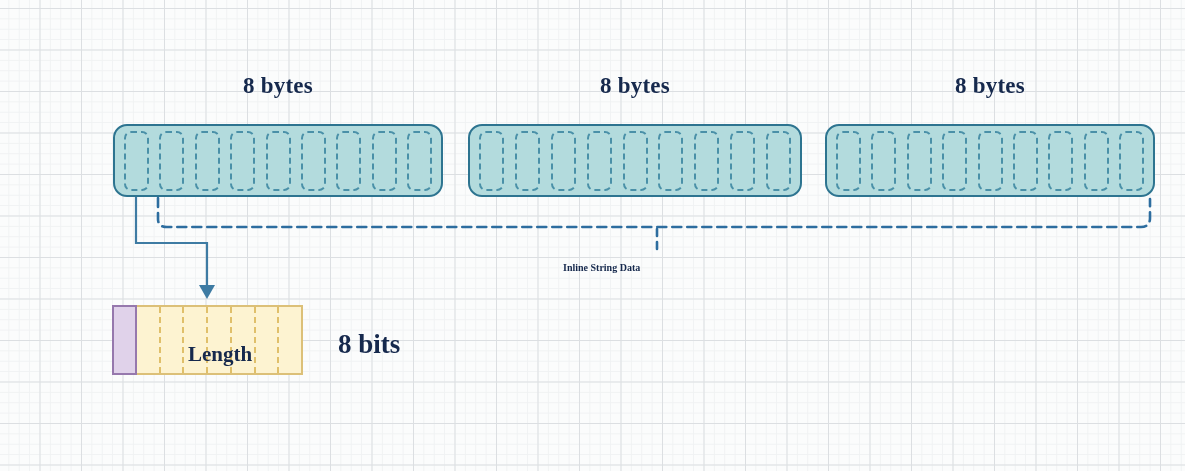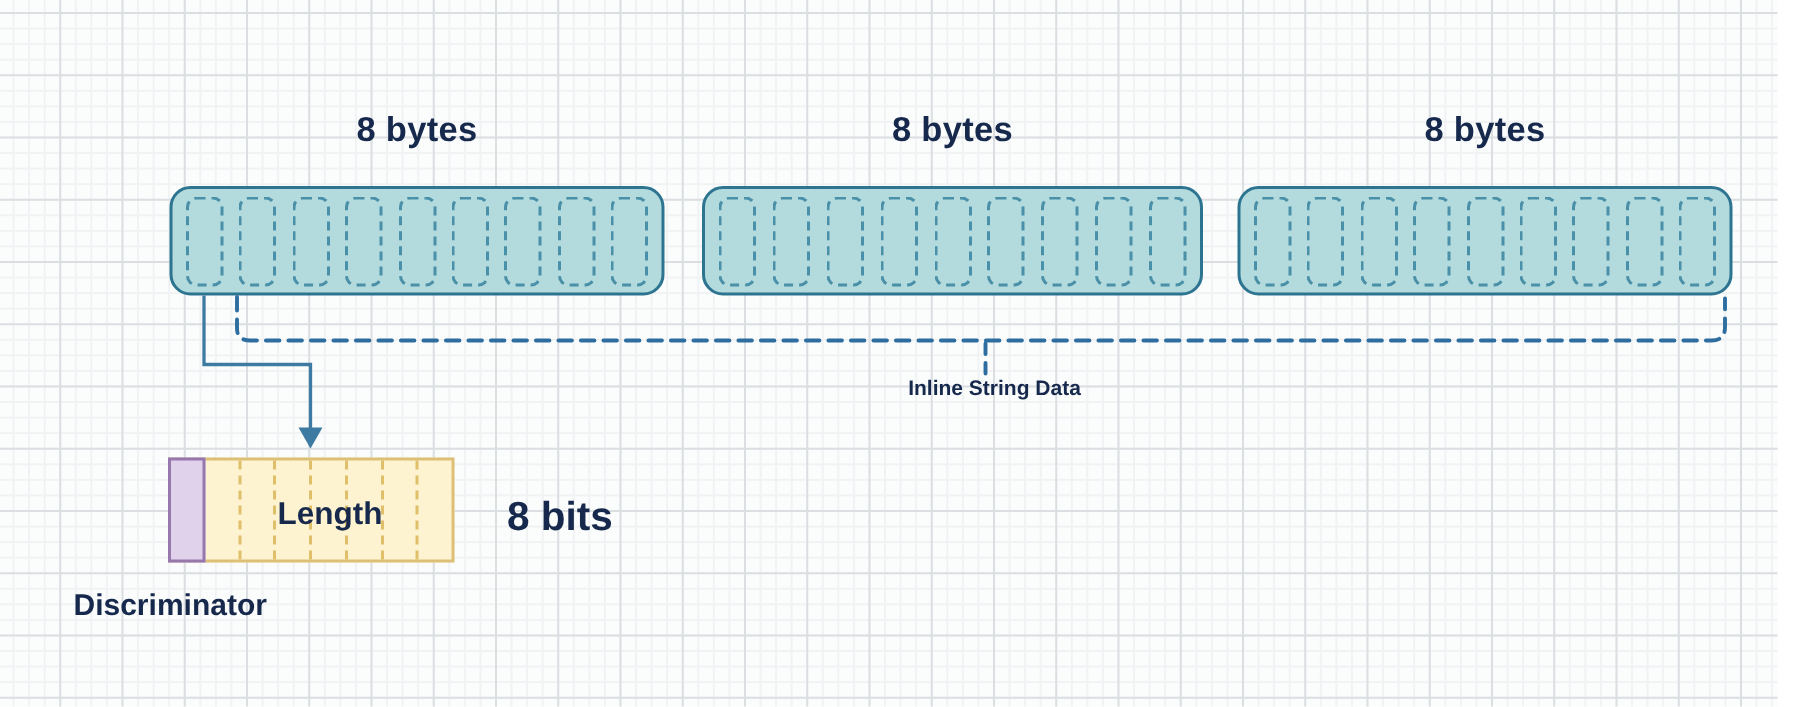--- a/index.html
+++ b/index.html
@@ -1,20 +1,20 @@
 <!DOCTYPE html>
 <html style="--canvas-bg: #fbfcfc; --grid-major: #dcdfe2; --grid-minor: #f0f2f3; --teal-fill: #b3dbdd; --teal-border: #2d7490; --cell-stroke: #4a90a8; --bracket-blue: #2d6d9f; --arrow-blue: #3e7ba3; --text-navy: #16294d; --yellow-fill: #fdf3d1; --yellow-border: #dcc078; --yellow-dash: #e0bf6a; --purple-fill: #e0d2ea; --purple-border: #9678ad;"><head>
 <meta charset="utf-8">
 <style>
   html,body{margin:0;padding:0;}
   .canvas{
     position:relative;
     width:1185px;height:471px;
     overflow:hidden;
-    font-family:Liberation Sans, sans-serif;
+    font-family:Liberation Serif, serif;
     background-color:var(--canvas-bg,#fbfcfc);
     background-image:
       linear-gradient(to right, var(--grid-major,#dcdfe2) 1px, transparent 1px),
       linear-gradient(to bottom, var(--grid-major,#dcdfe2) 1px, transparent 1px),
       linear-gradient(to right, var(--grid-minor,#f0f2f3) 1px, transparent 1px),
       linear-gradient(to bottom, var(--grid-minor,#f0f2f3) 1px, transparent 1px);
     background-size:41.5px 41.5px, 41.5px 41.5px, 10.375px 10.375px, 10.375px 10.375px;
     background-position:-2px 8px,-2px 8px,-2px 8px,-2px 8px;
     color:var(--text-navy,#16294d);
   }
@@ -36,41 +36,41 @@
     width:25px;height:60px;box-sizing:border-box;
     border:2px dashed var(--cell-stroke,#4a90a8);
     border-radius:7px;
   }
   .overlay{position:absolute;left:0;top:0;pointer-events:none;}
   .bracket-path{fill:none;stroke:var(--bracket-blue,#2d6d9f);stroke-width:2.6;stroke-dasharray:9 6;stroke-linecap:round;}
   .bracket-tick{fill:none;stroke:var(--bracket-blue,#2d6d9f);stroke-width:2.6;stroke-dasharray:7 6;stroke-linecap:round;}
   .arrow-line{fill:none;stroke:var(--arrow-blue,#3e7ba3);stroke-width:2.2;}
   .arrow-head{fill:var(--arrow-blue,#3e7ba3);stroke:none;}
   .bracket-label{
-    position:absolute;left:563px;top:250px;width:200px;
-    text-align:center;font-size:14px;font-weight:700;
+    position:absolute;left:563px;top:262px;width:200px;
+    font-size:10px;font-weight:700;
     color:var(--text-navy,#16294d);
   }
   .length-box{
     position:absolute;left:112px;top:305px;width:191px;height:70px;
     box-sizing:border-box;
     background:var(--yellow-fill,#fdf3d1);
     border:2px solid var(--yellow-border,#dcc078);
     display:flex;
   }
   .disc-cell{
     width:25px;height:100%;box-sizing:border-box;flex:0 0 25px;
     margin:-2px 0 -2px -2px;height:70px;
     background:var(--purple-fill,#e0d2ea);
     border:2px solid var(--purple-border,#9678ad);
   }
   .bit-cell{flex:1 1 auto;}
   .bit-cell + .bit-cell{border-left:2px dashed var(--yellow-dash,#e0bf6a);}
   .length-label{
-    position:absolute;left:137px;top:331px;width:166px;
+    position:absolute;left:137px;top:342px;width:166px;
     text-align:center;font-size:21px;font-weight:700;
     color:var(--text-navy,#16294d);
   }
   .bits-label{
     position:absolute;left:338px;top:329px;
     font-size:27px;font-weight:700;color:var(--text-navy,#16294d);
   }
   .disc-label{
     position:absolute;left:49px;top:393px;
     font-size:20px;font-weight:700;color:var(--text-navy,#16294d);
@@ -133,15 +133,14 @@
       <div class="bit-cell"></div>
       <div class="bit-cell"></div>
       <div class="bit-cell"></div>
       <div class="bit-cell"></div>
       <div class="bit-cell"></div>
       <div class="bit-cell"></div>
       <div class="bit-cell"></div>
     </div>
   <div class="length-label">Length</div>
   <div class="bits-label">8 bits</div>
-  <div class="disc-label">Discriminator</div>
 
 </div>
 
 </body></html>

